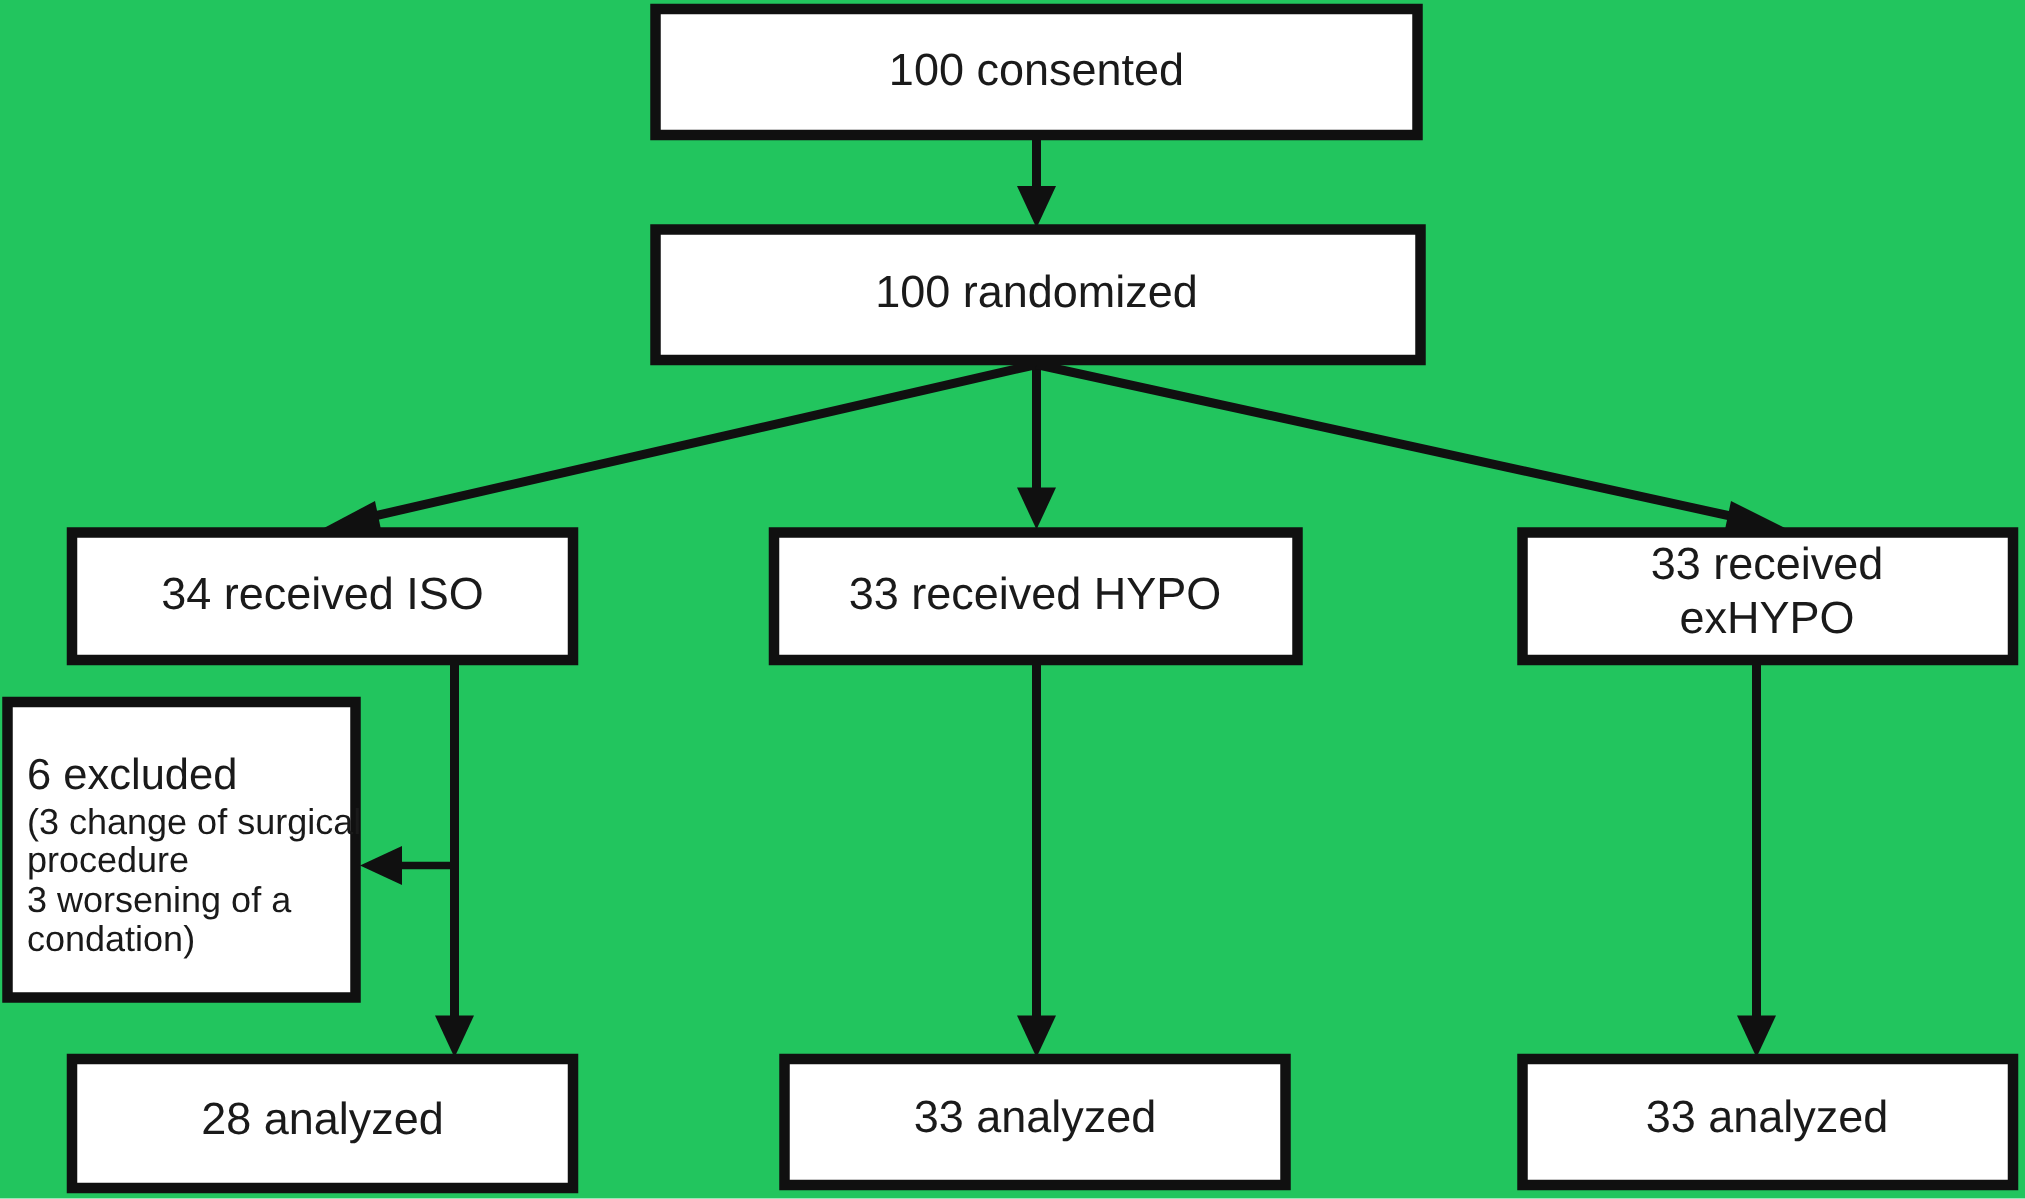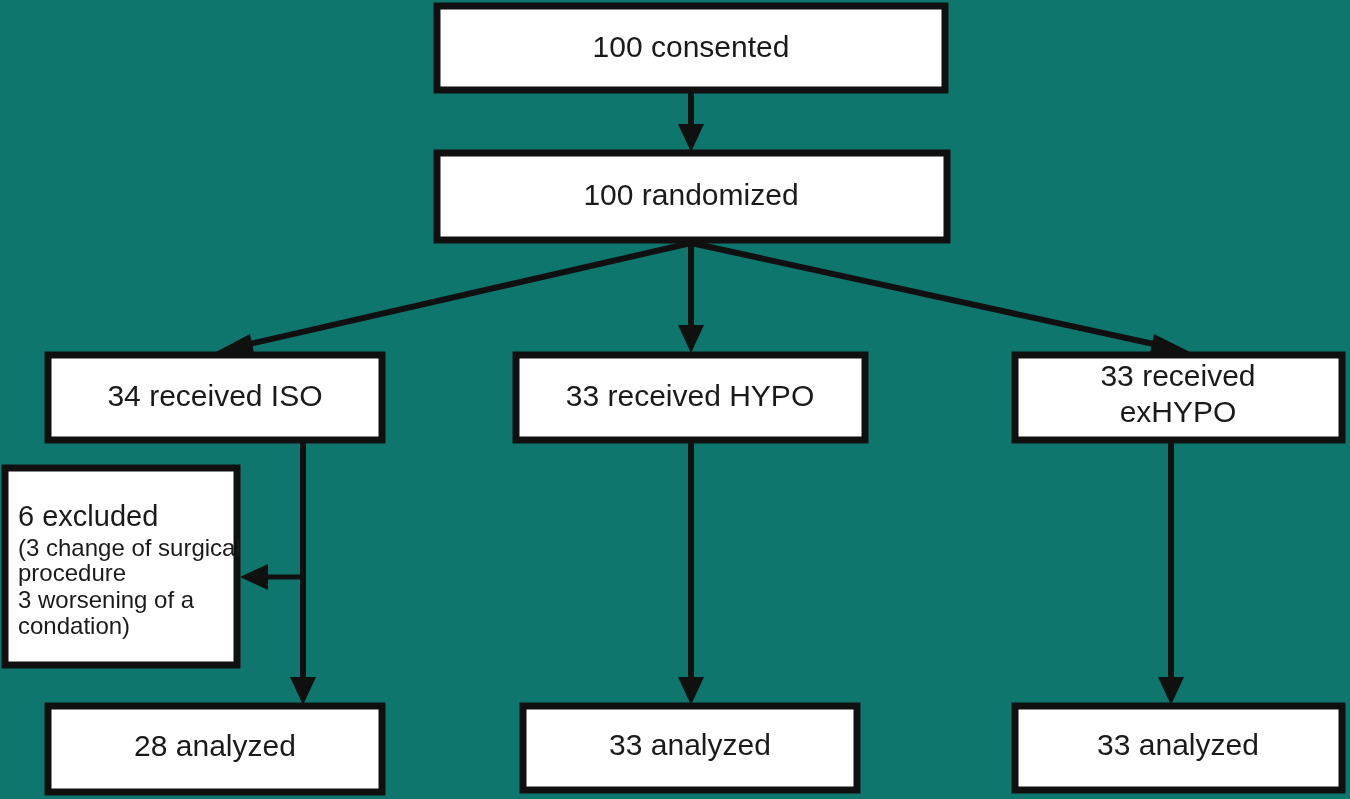--- a/index.html
+++ b/index.html
@@ -11,21 +11,21 @@
   body {
     width: 1350px;
     height: 799px;
     overflow: hidden;
     font-family: "Liberation Sans", sans-serif;
   }
   #flow-root {
     position: relative;
     width: 1350px;
     height: 799px;
-    background: #0f766e;
+    background: #22c55e;
   }
   svg#flow-svg {
     position: absolute;
     top: 0;
     left: 0;
     width: 1350px;
     height: 799px;
     display: block;
   }
   .flow-box {

